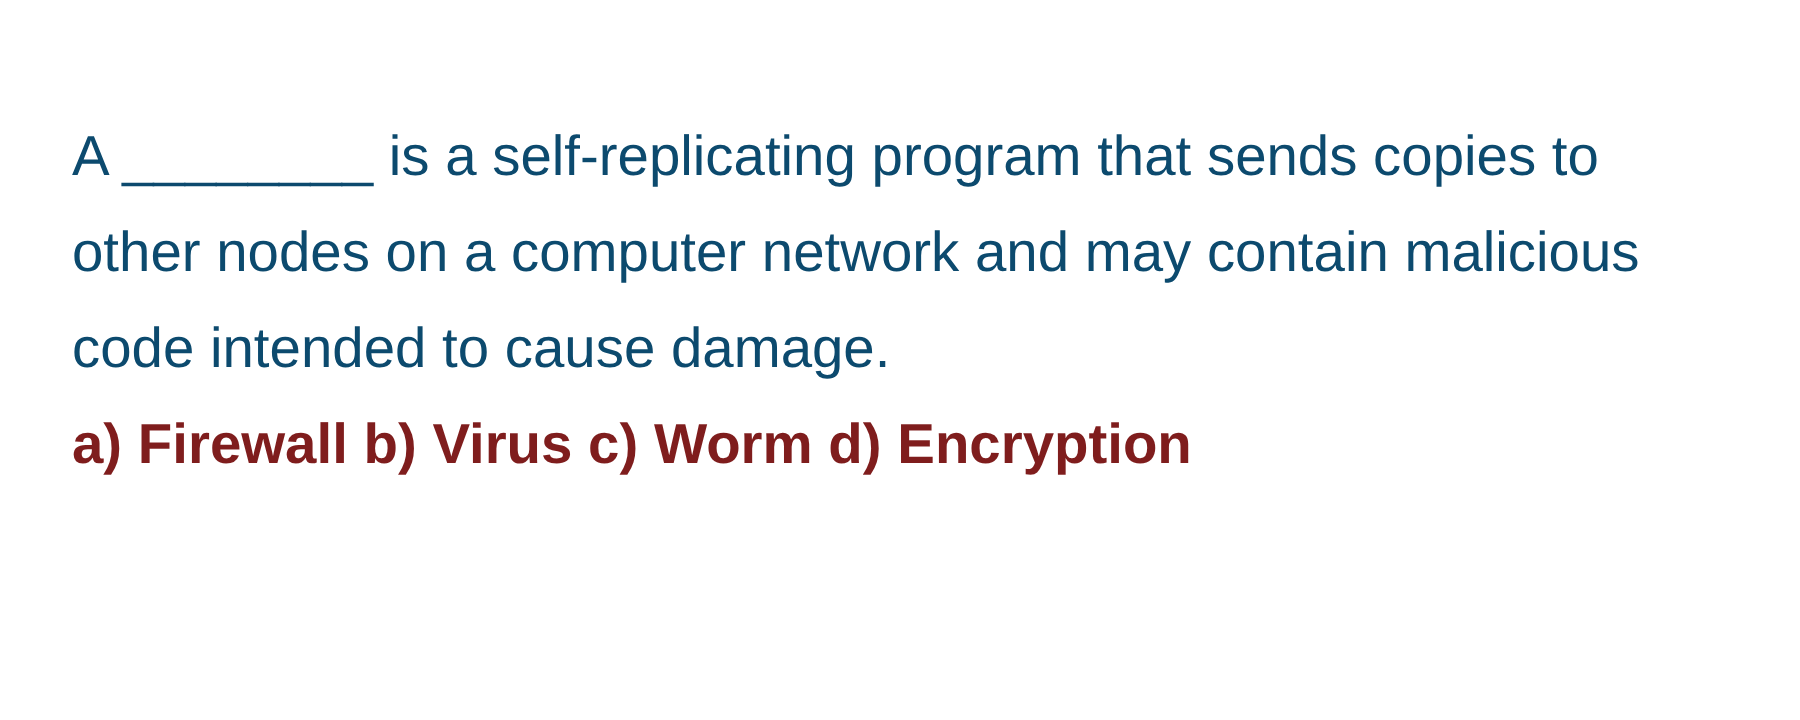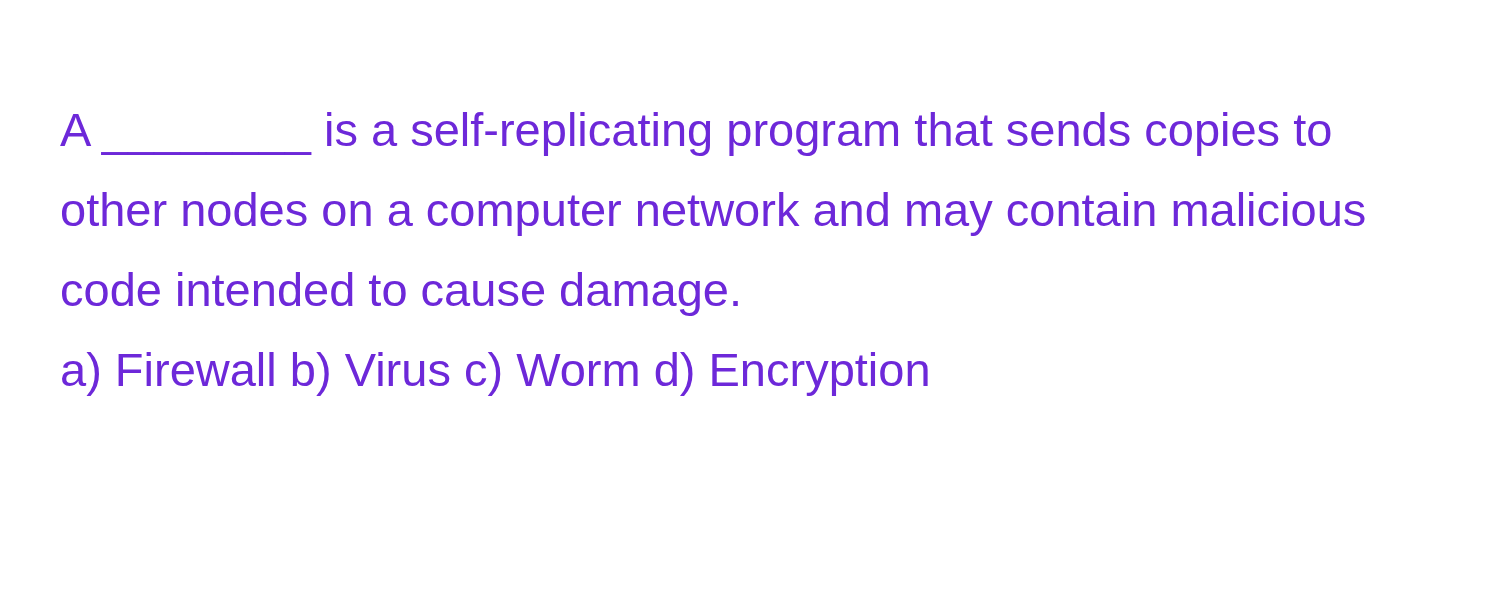--- a/index.html
+++ b/index.html
@@ -11,28 +11,28 @@
       width: 1500px;
       height: 600px;
       background-color: #ffffff;
       font-family: -apple-system, BlinkMacSystemFont, 'Segoe UI', Helvetica, Arial, sans-serif;
       padding: 90px 60px 60px 60px;
       color: #000000;
     }
     .question-text {
       font-size: 47px;
       line-height: 1.7;
-      color: #6d28d9;
+      color: #0c4a6e;
       font-weight: 400;
     }
     .options-text {
       font-size: 47px;
       line-height: 1.7;
-      color: #6d28d9;
-      font-weight: 400;
+      color: #7f1d1d;
+      font-weight: 700;
       margin-top: 0;
     }
   </style>
 </head>
 <body>
 
 <div class="question-text">A ________ is a self-replicating program that sends copies to other nodes on a computer network and may contain malicious code intended to cause damage.</div>
 <div class="options-text">a) Firewall b) Virus c) Worm d) Encryption</div>
 
 </body></html>

